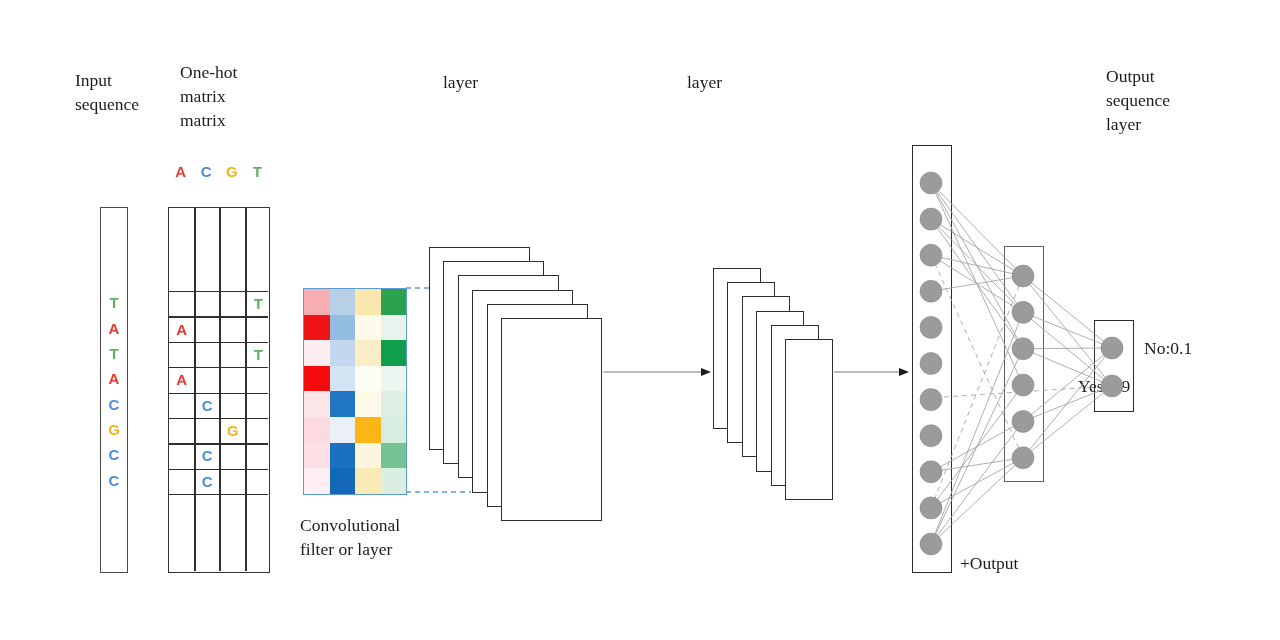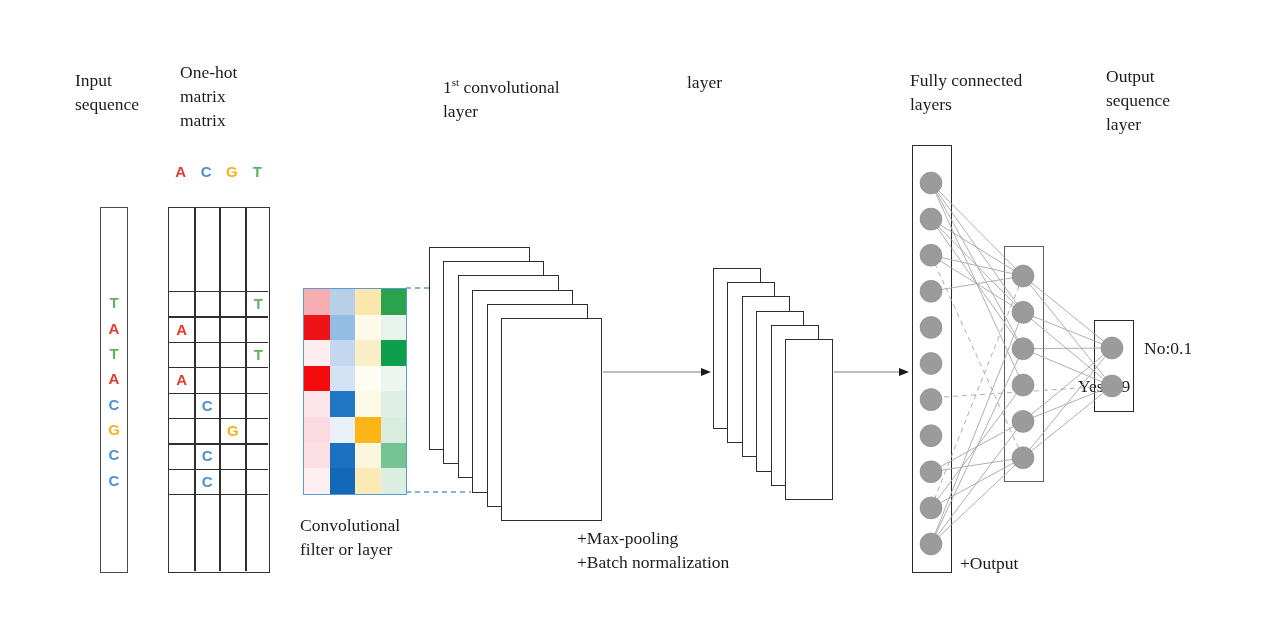--- a/index.html
+++ b/index.html
@@ -32,32 +32,27 @@
     <span class="ln">sequence</span>
   </div>
 
   <div class="lbl" style="left:180px;top:60px">
     <span class="ln">One-hot</span>
     <span class="ln">matrix</span>
     <span class="ln">matrix</span>
   </div>
 
   <div class="lbl" style="left:443px;top:70px">
-    <span class="ln"><span>1</span><sup>st</sup><span> convolutional</span></span>
     <span class="ln">layer</span>
   </div>
 
   <div class="lbl" style="left:687px;top:70px">
     <span class="ln">layer</span>
   </div>
 
-  <div class="lbl" style="left:910px;top:68px">
-    <span class="ln">Fully connected</span>
-    <span class="ln">layers</span>
-  </div>
 
   <div class="lbl" style="left:1106px;top:64px">
     <span class="ln">Output</span>
     <span class="ln">sequence</span>
     <span class="ln">layer</span>
   </div>
 
   <div class="box input-box" style="left:100px;top:207px;width:28px;height:366px"></div>
 
   <div class="box matrix-box" id="matrix" style="left:168px;top:207px;width:102px;height:366px">
@@ -116,24 +111,20 @@
       <div class="fcell" style="left: 25.6px; top: 179.2px; width: 25.6px; height: 25.6px; background: rgb(19, 104, 184);"></div>
       <div class="fcell" style="left: 51.2px; top: 179.2px; width: 25.6px; height: 25.6px; background: rgb(251, 233, 182);"></div>
       <div class="fcell" style="left: 76.8px; top: 179.2px; width: 25.6px; height: 25.6px; background: rgb(218, 238, 225);"></div>
     </div>
 
   <div class="lbl" style="left:300px;top:513px">
     <span class="ln">Convolutional</span>
     <span class="ln">filter or layer</span>
   </div>
 
-  <div class="lbl" style="left:577px;top:526px">
-    <span class="ln">+Max-pooling</span>
-    <span class="ln">+Batch normalization</span>
-  </div>
 
   <div class="lbl" style="left:960px;top:551px">+Output</div>
 
   <div class="lbl" style="left:1144px;top:336px">No:0.1</div>
   <div class="lbl" style="left:1078px;top:374px">Yes:0.9</div>
 
   <div class="box fc1-box" style="left:912px;top:145px;width:40px;height:428px"></div>
   <div class="box fc2-box" style="left:1004px;top:246px;width:40px;height:236px"></div>
   <div class="box out-box" style="left:1094px;top:320px;width:40px;height:92px"></div>
 

